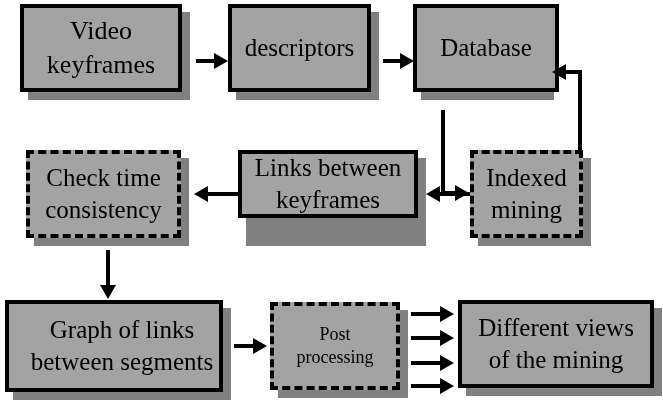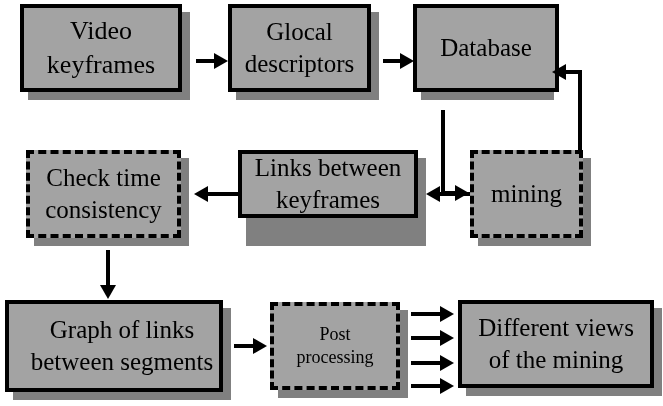--- a/index.html
+++ b/index.html
@@ -124,39 +124,39 @@
 
   <div class="edge h" style="left:411px; top:384px; width:32px;"></div>
   <div class="arrowhead right" style="left:440px; top:378px;"></div>
 
   <div class="node solid" style="left:20px; top:4px; width:162px; height:88px; font-size:26px;">
     <span class="ln">Video</span>
     <span class="ln">keyframes</span>
   </div>
 
   <div class="node solid" style="left:228px; top:4px; width:143px; height:88px; font-size:25px;">
-    <span class="ln">Glocal</span>
     <span class="ln">descriptors</span>
   </div>
 
   <div class="node solid" style="left:413px; top:4px; width:146px; height:88px; font-size:25px;">
     <span class="ln">Database</span>
   </div>
 
   <div class="node dashed" style="left:26px; top:150px; width:155px; height:88px; font-size:25px;">
     <span class="ln">Check time</span>
     <span class="ln">consistency</span>
   </div>
 
   <div class="node solid" style="left:238px; top:150px; width:180px; height:68px; font-size:25px;text-align:right;">
     <span class="ln">Links between</span>
     <span class="ln">keyframes</span>
   </div>
 
   <div class="node dashed" style="left:470px; top:150px; width:113px; height:88px; font-size:25px;">
+    <span class="ln">Indexed</span>
     <span class="ln">mining</span>
   </div>
 
   <div class="node solid" style="left:5px; top:300px; width:218px; height:92px; font-size:25px;padding-left:16px;">
     <span class="ln">Graph of links</span>
     <span class="ln">between segments</span>
   </div>
 
   <div class="node dashed" style="left:270px; top:302px; width:130px; height:88px; font-size:18px;">
     <span class="ln">Post</span>

